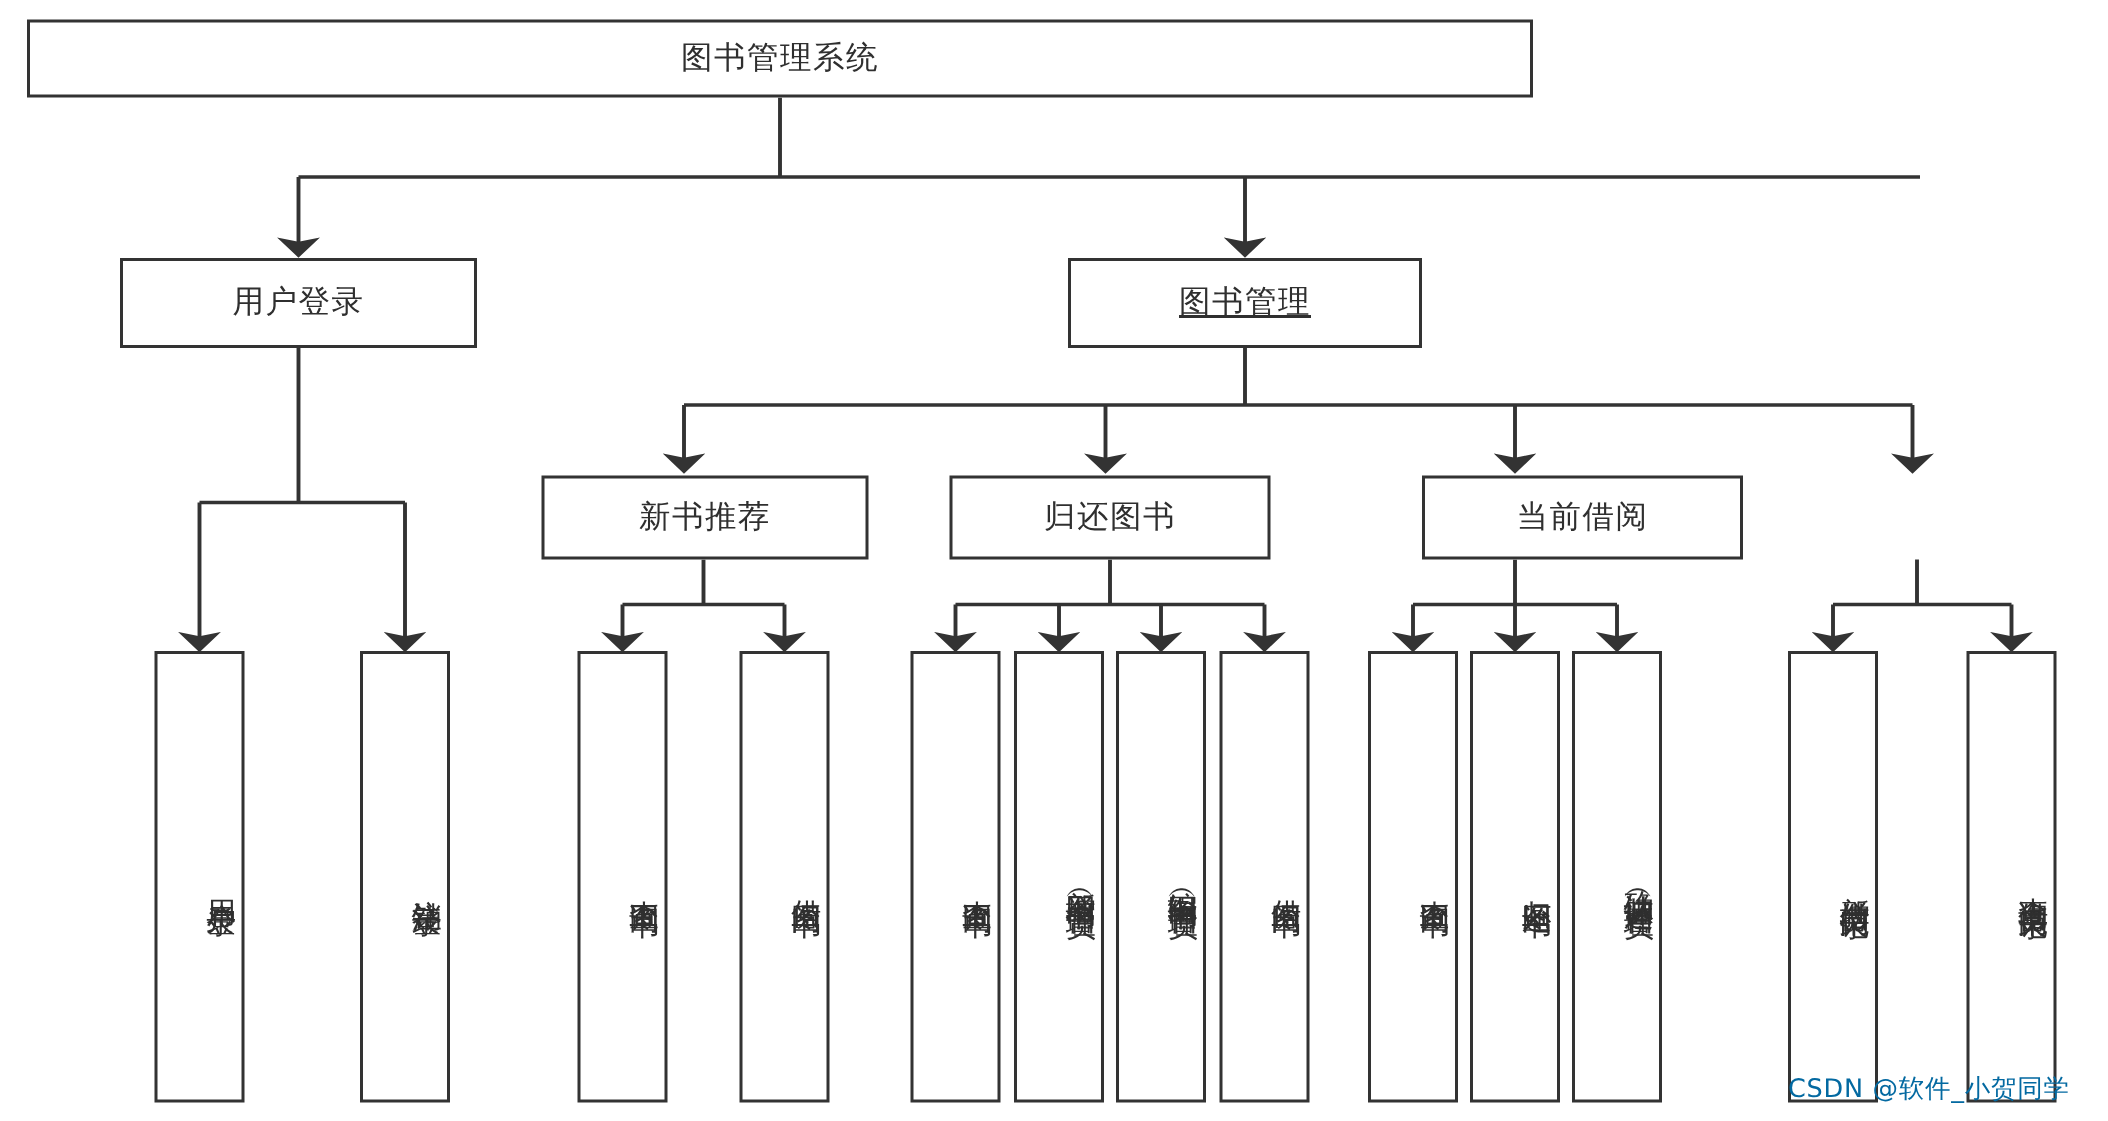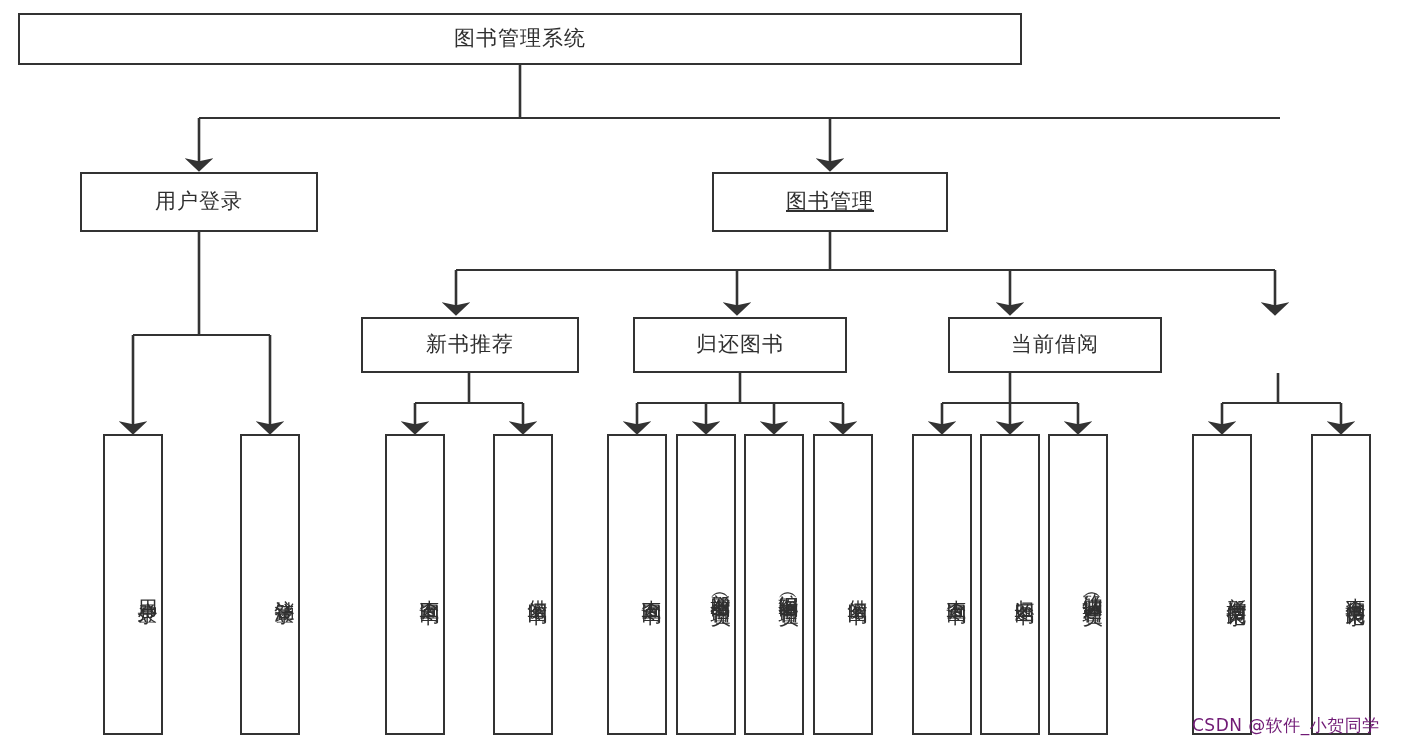--- a/index.html
+++ b/index.html
@@ -53,21 +53,21 @@
     padding-top: 6px;
   }
   .node.vert.pad-small { padding-top: 4px; }
   .node-label {
     display: block;
     white-space: nowrap;
   }
   #watermark {
     position: absolute;
     font-size: 17px;
-    color: #701a75;
+    color: #0369a1;
     white-space: nowrap;
     letter-spacing: 0.5px;
   }
 </style>
 </head>
 <body>
 
 <div id="diagram-root">
 
   <svg id="edge-layer" viewBox="0 0 1405 747" xmlns="http://www.w3.org/2000/svg">

